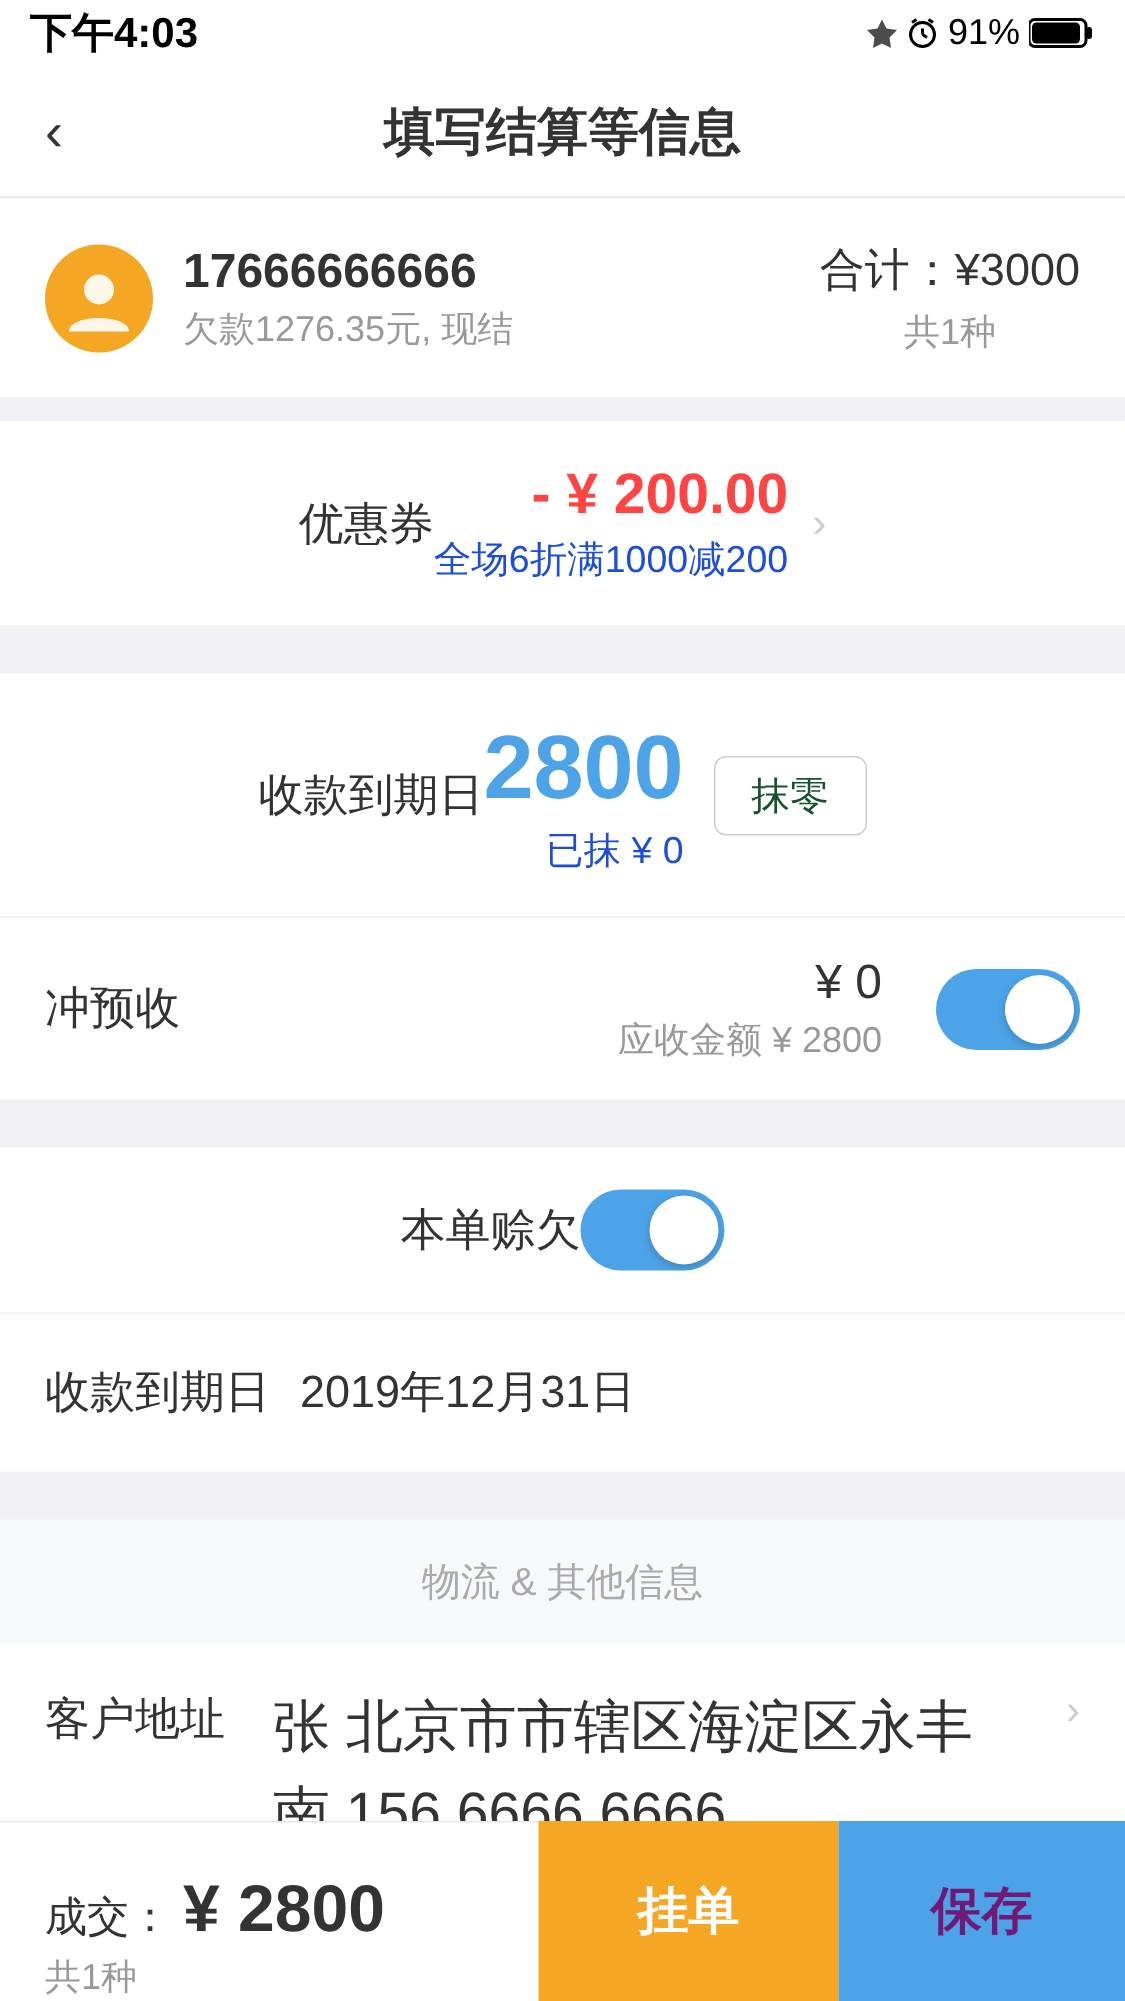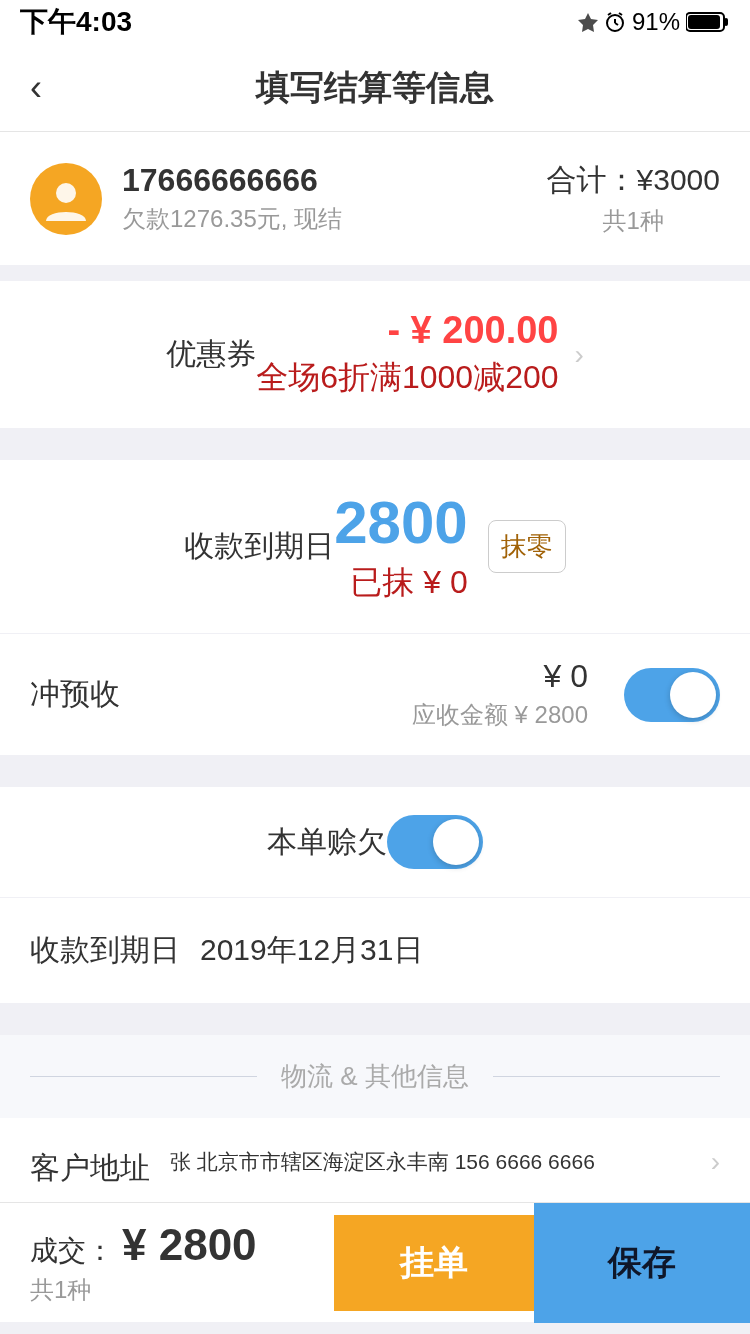--- a/index.html
+++ b/index.html
@@ -143,42 +143,42 @@
       font-size: 30px;
       color: #333;
       text-align: right;
     }
     .row-value.discount {
       color: #ff4444;
       font-size: 38px;
       font-weight: 600;
     }
     .row-sub {
-      font-size: 32px;
-      color: #b91c1c;
+      font-size: 25px;
+      color: #1d4ed8;
       margin-top: 4px;
       text-align: right;
     }
     .chevron-right {
       color: #ccc;
       font-size: 28px;
     }
 
     
     .deal-amount-value {
       font-size: 60px;
       font-weight: 700;
       color: #4da3e8;
     }
     .round-btn {
       border: 1px solid #ccc;
       border-radius: 8px;
-      padding: 8px 12px;
+      padding: 8px 24px;
       font-size: 26px;
-      color: #a16207;
+      color: #14532d;
       background: #fff;
       cursor: pointer;
     }
     .deal-right {
       display: flex;
       align-items: center;
       gap: 20px;
     }
     .deal-info {
       text-align: right;
@@ -226,20 +226,21 @@
       color: #999;
       margin-top: 4px;
     }
 
     
     .separator-label {
       display: flex;
       align-items: center;
       padding: 24px 30px;
       background: #f7f8fb;
+      flex-direction: column;
     }
     .separator-line {
       flex: 1;
       height: 1px;
       background: #d0d5e0;
     }
     .separator-text {
       font-size: 26px;
       color: #aaa;
       padding: 0 24px;
@@ -270,75 +271,75 @@
       padding: 28px 30px;
       background: #fff;
     }
     .address-label {
       font-size: 30px;
       color: #333;
       flex-shrink: 0;
       padding-top: 2px;
     }
     .address-value {
-      font-size: 21px;
+      font-size: 38px;
       color: #333;
       flex: 1;
-      margin: 0 20px;
+      margin: 0 32px;
       line-height: 1.5;
     }
 
     
     .bottom-bar {
       position: fixed;
-      bottom: 12px;
+      bottom: 0;
       left: 0;
       width: 750px;
       height: 120px;
       background: #fff;
       display: flex;
-      align-items: center;
+      align-items: flex-end;
       border-top: 1px solid #e5e5e5;
     }
     .bottom-summary {
       flex: 1;
       padding: 0 30px;
     }
     .bottom-deal {
       font-size: 28px;
       color: #333;
       display: flex;
       align-items: baseline;
       gap: 8px;
     }
     .bottom-deal-label { font-size: 28px; color: #333; }
     .bottom-deal-amount { font-size: 44px; font-weight: 700; color: #333; }
     .bottom-count { font-size: 24px; color: #999; margin-top: 4px; }
 
     .btn-hold {
       width: 200px;
-      height: 96px;
+      height: 120px;
       background: #f5a623;
       display: flex;
       align-items: center;
       justify-content: center;
       font-size: 34px;
       color: #fff;
       font-weight: 600;
       cursor: pointer;
     }
     .btn-save {
-      width: 216px;
+      width: 191px;
       height: 120px;
       background: #4da3e8;
       display: flex;
       align-items: center;
       justify-content: center;
       font-size: 34px;
-      color: #0f172a;
+      color: #701a75;
       font-weight: 600;
       cursor: pointer;
     }
   </style>
 </head>
 <body>
 
 <div class="status-bar">
   <div class="status-center">下午4:03</div>
   <div class="status-right">

